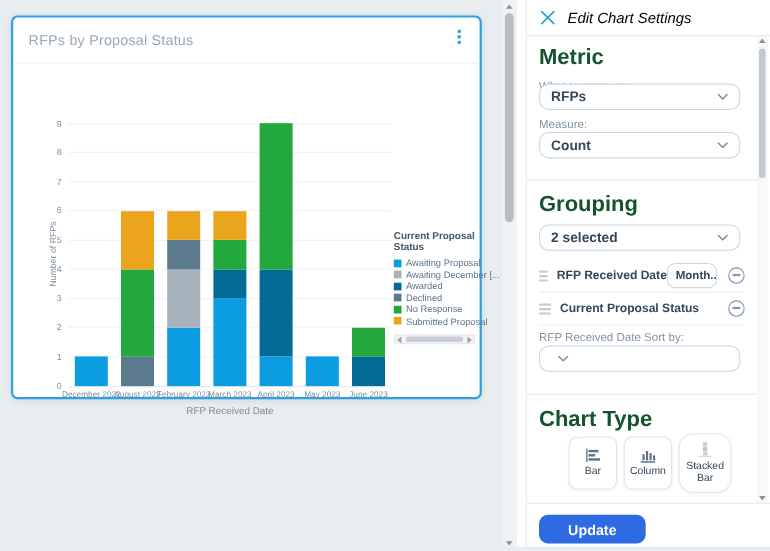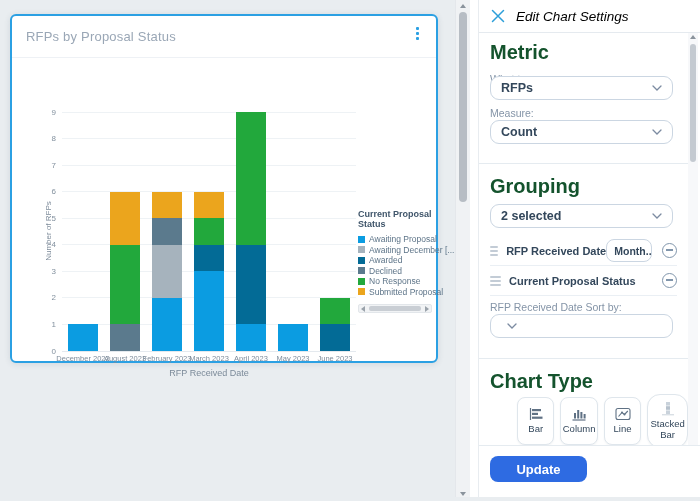--- a/index.html
+++ b/index.html
@@ -81,21 +81,21 @@
     align-items:center; justify-content:center; gap:3px; cursor:pointer;
   }
   .ct-card.big { width:48px; height:54px;border-radius:13px; }
   .ct-label { font-size:9.5px; color:#33475b; text-align:center; line-height:1.15; }
 
   .panel-scroll { position:absolute; right:2px; top:33px; width:10px; height:424px; background:#f7f8fa; }
   .panel-scroll .thumb { position:absolute; left:2px; top:11px; width:6px; height:118px; background:#c4cad1; border-radius:3px; }
   .panel-scroll .tri-up { left:1.5px; top:2px; }
   .panel-scroll .tri-down { left:1.5px; bottom:2px; }
 
-  .panel-footer { position:absolute; left:0; right:0; bottom:4px; height:52px; border-top:1px solid #e5ebf0; background:#fff;margin-top:11px; }
+  .panel-footer { position:absolute; left:0; right:0; bottom:4px; height:40px; border-top:1px solid #e5ebf0; background:#fff;margin-top:11px; }
   .btn { position:absolute; top:10px; height:26px; border-radius:8px; display:flex; align-items:center; justify-content:center; font-size:13px; font-weight:700; cursor:pointer; }
   .btn-update { left:11px; width:97px; background:#2e6be2; color:#fff; }
   .btn-cancel { left:117px; width:96px; background:#fff; border:1px dashed #a6c8f0; color:#5c7da1; font-weight:400; }
 
   .bottom-strip { position:absolute; left:0; bottom:0; width:700px; height:4px; background:#e9edf0; z-index:60; }
 </style>
 </head>
 <body>
 
 <div class="main">
@@ -289,29 +289,20 @@
       <div class="ct-card">
         <svg width="16" height="14" viewBox="0 0 16 14">
           <path d="M1.5 13 H14.5" stroke="#5f7184" stroke-width="1.2"></path>
           <rect x="3" y="6" width="2" height="5.5" fill="#5f7184"></rect>
           <rect x="6.2" y="3" width="2" height="8.5" fill="#5f7184"></rect>
           <rect x="9.4" y="5" width="2" height="6.5" fill="#5f7184"></rect>
           <rect x="12.6" y="7" width="2" height="4.5" fill="#5f7184"></rect>
         </svg>
         <div class="ct-label">Column</div>
       </div>
-      <div class="ct-card">
-        <svg width="16" height="14" viewBox="0 0 16 14">
-          <rect x="1" y="1.5" width="14" height="11" rx="2" fill="none" stroke="#5f7184" stroke-width="1.1"></rect>
-          <path d="M3.5 9.5 L7 5.5 L9.5 7.5 L12.8 4" stroke="#5f7184" stroke-width="1.1" fill="none"></path>
-          <circle cx="7" cy="5.5" r="1" fill="#5f7184"></circle>
-            <circle cx="9.5" cy="7.5" r="1" fill="#5f7184"></circle>
-        </svg>
-        <div class="ct-label">Line</div>
-      </div>
       <div class="ct-card big">
         <svg width="16" height="15" viewBox="0 0 16 15">
           <rect x="6" y="1" width="4" height="3.6" fill="#c9d2db"></rect>
           <rect x="6" y="5.2" width="4" height="3.6" fill="#b6c1cc"></rect>
           <rect x="6" y="9.4" width="4" height="3.6" fill="#c9d2db"></rect>
           <path d="M2 13.8 H14" stroke="#c9d2db" stroke-width="1"></path>
         </svg>
         <div class="ct-label">Stacked Bar</div>
       </div>
     </div>

